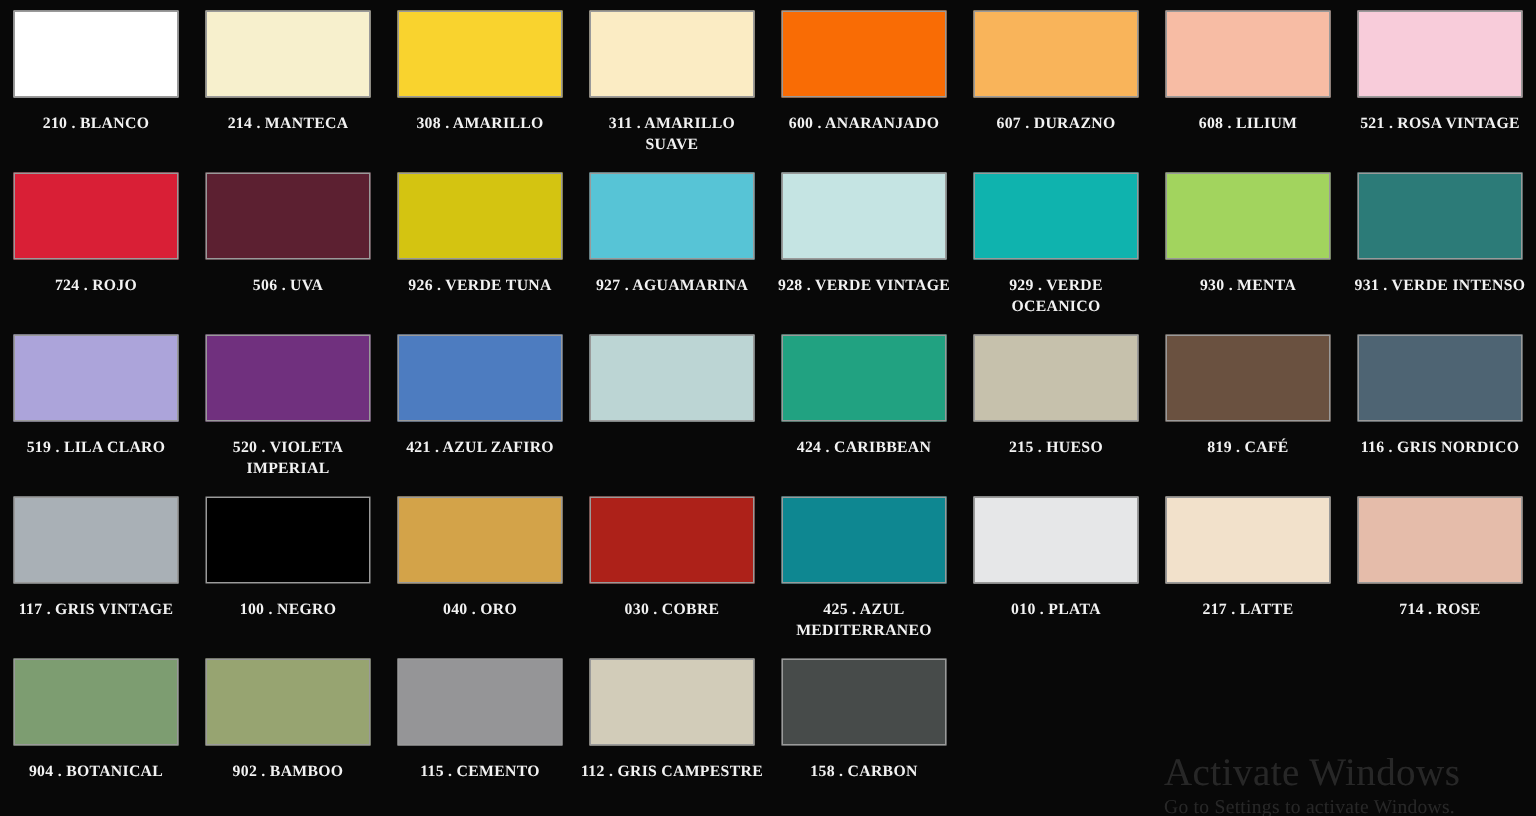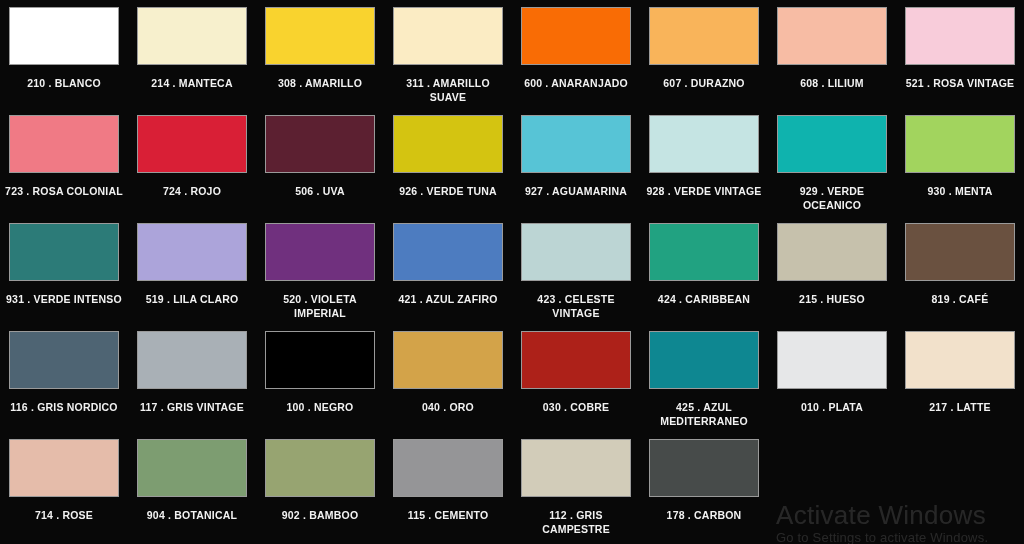--- a/index.html
+++ b/index.html
@@ -6,21 +6,21 @@
     margin: 0;
     padding: 0;
     background: #050505;
   }
   #page {
     position: relative;
     width: 1024px;
     height: 544px;
     background: #080808;
     overflow: hidden;
-    font-family: Liberation Sans, sans-serif;
+    font-family: Liberation Serif, serif;
   }
   #grid {
     position: absolute;
     left: 0;
     top: 0;
     width: 1024px;
     height: 544px;
     display: grid;
     grid-template-columns: repeat(8, 128px);
     grid-template-rows: repeat(5, 108px);
@@ -103,24 +103,20 @@
       </div>
       <div class="cell">
         <div class="swatch" style="background-color: rgb(247, 188, 164); border-color: rgb(154, 154, 154);"></div>
         <div class="caption">608 . LILIUM</div>
       </div>
       <div class="cell">
         <div class="swatch" style="background-color: rgb(248, 204, 218); border-color: rgb(154, 154, 154);"></div>
         <div class="caption">521 . ROSA VINTAGE</div>
       </div>
       <div class="cell">
-        <div class="swatch" style="background-color: rgb(240, 122, 133); border-color: rgb(154, 154, 154);"></div>
-        <div class="caption">723 . ROSA COLONIAL</div>
-      </div>
-      <div class="cell">
         <div class="swatch" style="background-color: rgb(217, 31, 54); border-color: rgb(154, 154, 154);"></div>
         <div class="caption">724 . ROJO</div>
       </div>
       <div class="cell">
         <div class="swatch" style="background-color: rgb(92, 32, 49); border-color: rgb(154, 154, 154);"></div>
         <div class="caption">506 . UVA</div>
       </div>
       <div class="cell">
         <div class="swatch" style="background-color: rgb(212, 196, 17); border-color: rgb(154, 154, 154);"></div>
         <div class="caption">926 . VERDE TUNA</div>
@@ -154,22 +150,20 @@
         <div class="swatch" style="background-color: rgb(112, 48, 126); border-color: rgb(154, 154, 154);"></div>
         <div class="caption">520 . VIOLETA
 IMPERIAL</div>
       </div>
       <div class="cell">
         <div class="swatch" style="background-color: rgb(77, 124, 192); border-color: rgb(154, 154, 154);"></div>
         <div class="caption">421 . AZUL ZAFIRO</div>
       </div>
       <div class="cell">
         <div class="swatch" style="background-color: rgb(188, 213, 212); border-color: rgb(154, 154, 154);"></div>
-        <div class="caption">423 . CELESTE
-VINTAGE</div>
       </div>
       <div class="cell">
         <div class="swatch" style="background-color: rgb(33, 162, 129); border-color: rgb(154, 154, 154);"></div>
         <div class="caption">424 . CARIBBEAN</div>
       </div>
       <div class="cell">
         <div class="swatch" style="background-color: rgb(198, 193, 172); border-color: rgb(154, 154, 154);"></div>
         <div class="caption">215 . HUESO</div>
       </div>
       <div class="cell">
@@ -224,21 +218,21 @@
       <div class="cell">
         <div class="swatch" style="background-color: rgb(149, 149, 151); border-color: rgb(154, 154, 154);"></div>
         <div class="caption">115 . CEMENTO</div>
       </div>
       <div class="cell">
         <div class="swatch" style="background-color: rgb(210, 204, 185); border-color: rgb(154, 154, 154);"></div>
         <div class="caption">112 . GRIS CAMPESTRE</div>
       </div>
       <div class="cell">
         <div class="swatch" style="background-color: rgb(71, 75, 74); border-color: rgb(154, 154, 154);"></div>
-        <div class="caption">178 . CARBON</div>
+        <div class="caption">158 . CARBON</div>
       </div>
     </div>
 
   <div id="watermark">
     <div class="wm-main">Activate Windows</div>
     <div class="wm-sub">Go to Settings to activate Windows.</div>
   </div>
 
 </div>
 

